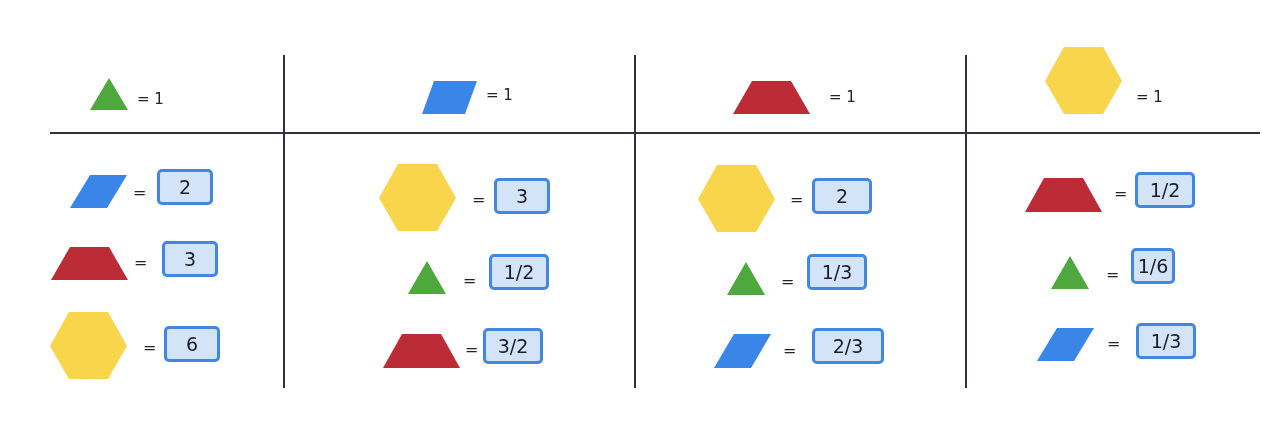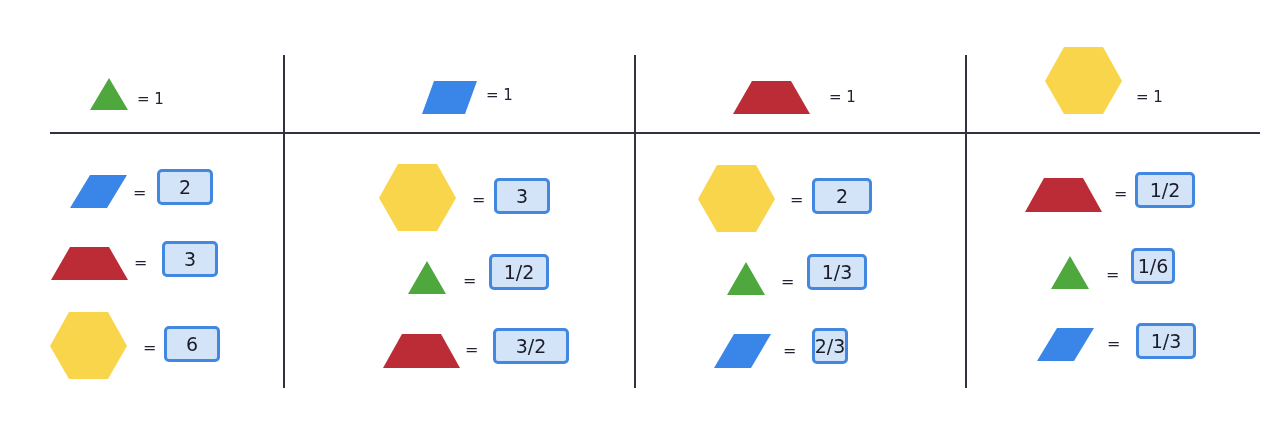--- a/index.html
+++ b/index.html
@@ -59,21 +59,21 @@
 <svg class="shape" style="left:408px;top:261px" width="38" height="33">
     <polygon points="19,0 38,33 0,33" fill="#4fa83d"></polygon>
   </svg>
 <span class="eq" style="left:463px;top:271px">=</span>
 <div class="box" style="left:489px;top:254px;width:60px">1/2</div>
 
 <svg class="shape" style="left:383px;top:334px" width="78" height="35">
     <polygon points="19,0 58,0 77,34 0,34" fill="#bb2c36"></polygon>
   </svg>
 <span class="eq" style="left:465px;top:340px">=</span>
-<div class="box" style="left:493px;top:328px;width:76px">3/2</div>
+<div class="box" style="left:483px;top:328px;width:60px">3/2</div>
 
 <svg class="shape" style="left:733px;top:81px" width="78" height="34">
     <polygon points="19,0 58,0 77,33 0,33" fill="#bb2c36"></polygon>
   </svg>
 <span class="eq-small" style="left:829px;top:88px">= 1</span>
 
 <svg class="shape" style="left:698px;top:165px" width="78" height="68">
     <polygon points="19,0 58,0 77,34 58,67 19,67 0,34" fill="#f8d54a"></polygon>
   </svg>
 <span class="eq" style="left:790px;top:190px">=</span>
@@ -82,21 +82,21 @@
 <svg class="shape" style="left:727px;top:262px" width="38" height="33">
     <polygon points="19,0 38,33 0,33" fill="#4fa83d"></polygon>
   </svg>
 <span class="eq" style="left:781px;top:272px">=</span>
 <div class="box" style="left:807px;top:254px;width:60px">1/3</div>
 
 <svg class="shape" style="left:714px;top:334px" width="58" height="35">
     <polygon points="20,0 57,0 37,34 0,34" fill="#3985e8"></polygon>
   </svg>
 <span class="eq" style="left:783px;top:341px">=</span>
-<div class="box" style="left:812px;top:328px;width:36px">2/3</div>
+<div class="box" style="left:812px;top:328px;width:72px">2/3</div>
 
 <svg class="shape" style="left:1045px;top:47px" width="78" height="68">
     <polygon points="19,0 58,0 77,34 58,67 19,67 0,34" fill="#f8d54a"></polygon>
   </svg>
 <span class="eq-small" style="left:1136px;top:88px">= 1</span>
 
 <svg class="shape" style="left:1025px;top:178px" width="78" height="35">
     <polygon points="19,0 58,0 77,34 0,34" fill="#bb2c36"></polygon>
   </svg>
 <span class="eq" style="left:1114px;top:184px">=</span>

